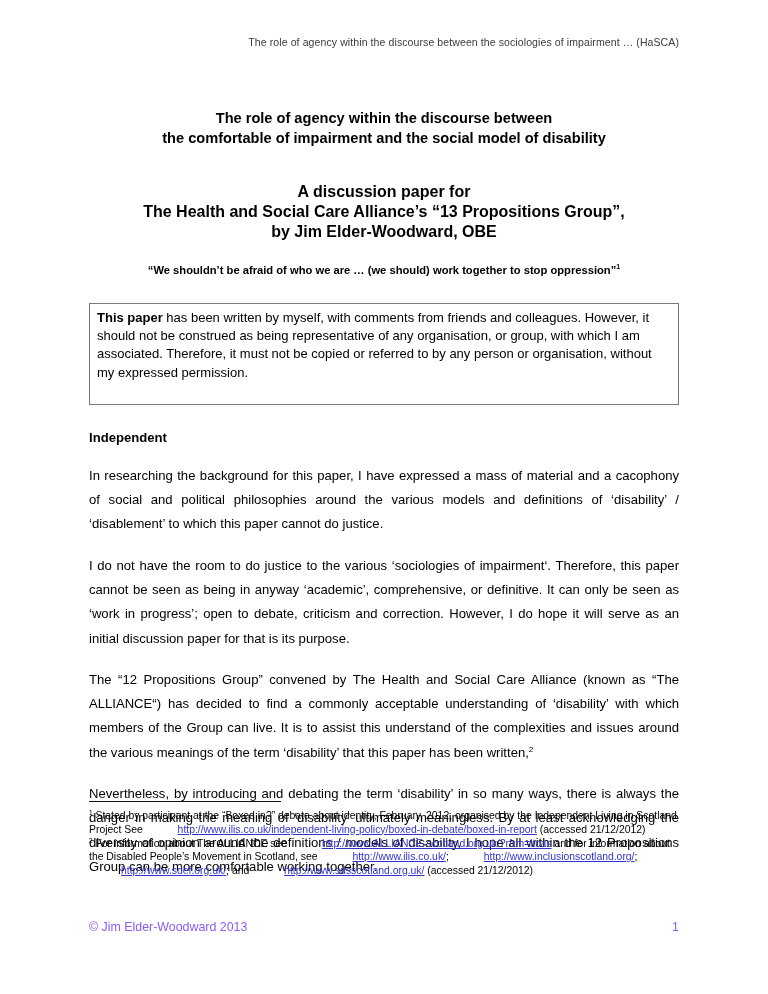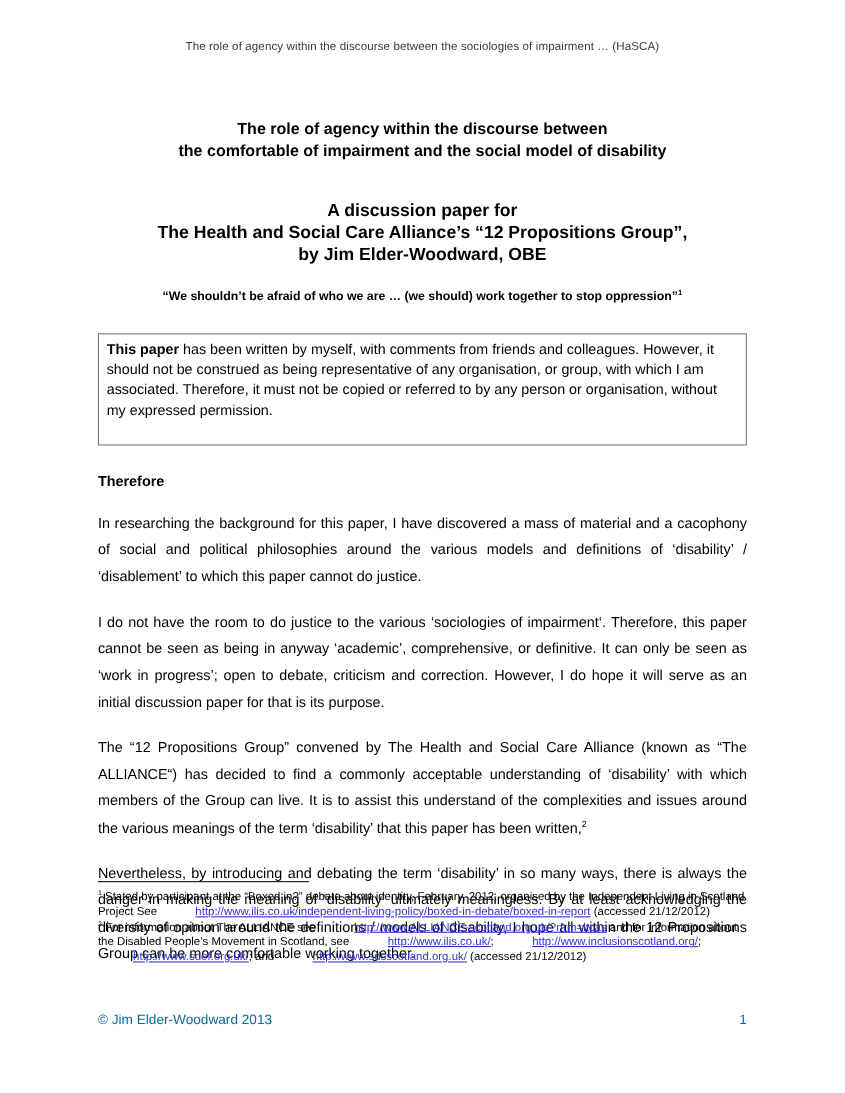--- a/index.html
+++ b/index.html
@@ -19,21 +19,21 @@
     position: absolute;
     left: 0; top: 0;
     width: 768px;
     height: 994px;
   }
   .running-header {
     position: absolute;
     left: 89px;
     top: 36px;
     width: 590px;
-    text-align: center;
+    text-align: right;
     font-size: 10.5px;
     color: #3a3a3a;
     letter-spacing: 0.1px;
   }
   .content {
     position: absolute;
     left: 89px;
     top: 108px;
     width: 590px;
   }
@@ -114,50 +114,50 @@
   }
   .page-footer {
     position: absolute;
     left: 89px;
     top: 920px;
     width: 590px;
     display: flex;
     justify-content: space-between;
     align-items: baseline;
     font-size: 12.4px;
-    color: #0369a1;
+    color: #8b5cf6;
   }
 </style>
 </head>
 <body>
 
 <div class="page">
 
   <div class="running-header">The role of agency within the discourse between the sociologies of impairment … (HaSCA)</div>
 
   <div class="content">
 
     <div class="title-block">
       <span class="title-line">The role of agency within the discourse between</span>
       <span class="title-line">the comfortable of impairment and the social model of disability</span>
     </div>
 
     <div class="subtitle-block">
       <span class="subtitle-line">A discussion paper for</span>
-      <span class="subtitle-line">The Health and Social Care Alliance’s “12 Propositions Group”,</span>
+      <span class="subtitle-line">The Health and Social Care Alliance’s “13 Propositions Group”,</span>
       <span class="subtitle-line">by Jim Elder-Woodward, OBE</span>
     </div>
 
     <div class="quote-line"><span>“We shouldn’t be afraid of who we are … (we should) work together to stop oppression”</span><sup>1</sup></div>
 
     <div class="notice-box"><b>This paper</b><span> has been written by myself, with comments from friends and colleagues. However, it should not be construed as being representative of any organisation, or group, with which I am associated. Therefore, it must not be copied or referred to by any person or organisation, without my expressed permission.</span></div>
 
-    <div class="section-heading">Therefore</div>
+    <div class="section-heading">Independent</div>
 
-    <p class="body">In researching the background for this paper, I have discovered a mass of material and a cacophony of social and political philosophies around the various models and definitions of ‘disability’ / ‘disablement’ to which this paper cannot do justice.</p>
+    <p class="body">In researching the background for this paper, I have expressed a mass of material and a cacophony of social and political philosophies around the various models and definitions of ‘disability’ / ‘disablement’ to which this paper cannot do justice.</p>
 
     <p class="body">I do not have the room to do justice to the various ‘sociologies of impairment‘.  Therefore, this paper cannot be seen as being in anyway ‘academic’, comprehensive, or definitive.  It can only be seen as ‘work in progress’; open to debate, criticism and correction.  However, I do hope it will serve as an initial discussion paper for that is its purpose.</p>
 
     <p class="body"><span>The “12 Propositions Group” convened by The Health and Social Care Alliance (known as  “The ALLIANCE“) has decided to find a commonly acceptable understanding of ‘disability’ with which members of the Group can live. It is to assist this understand of the complexities and issues around the various meanings of the term ‘disability’ that this paper has been written,</span><sup>2</sup></p>
 
     <p class="body">Nevertheless, by introducing and debating the term ‘disability’ in so many ways, there is always the danger in making the meaning of ‘disability’ ultimately meaningless. By at least acknowledging the diversity of opinion around the definitions / models of disability, I hope all within the 12 Propositions Group can be more comfortable working together.</p>
 
   </div>
 
   <div class="footnotes">

